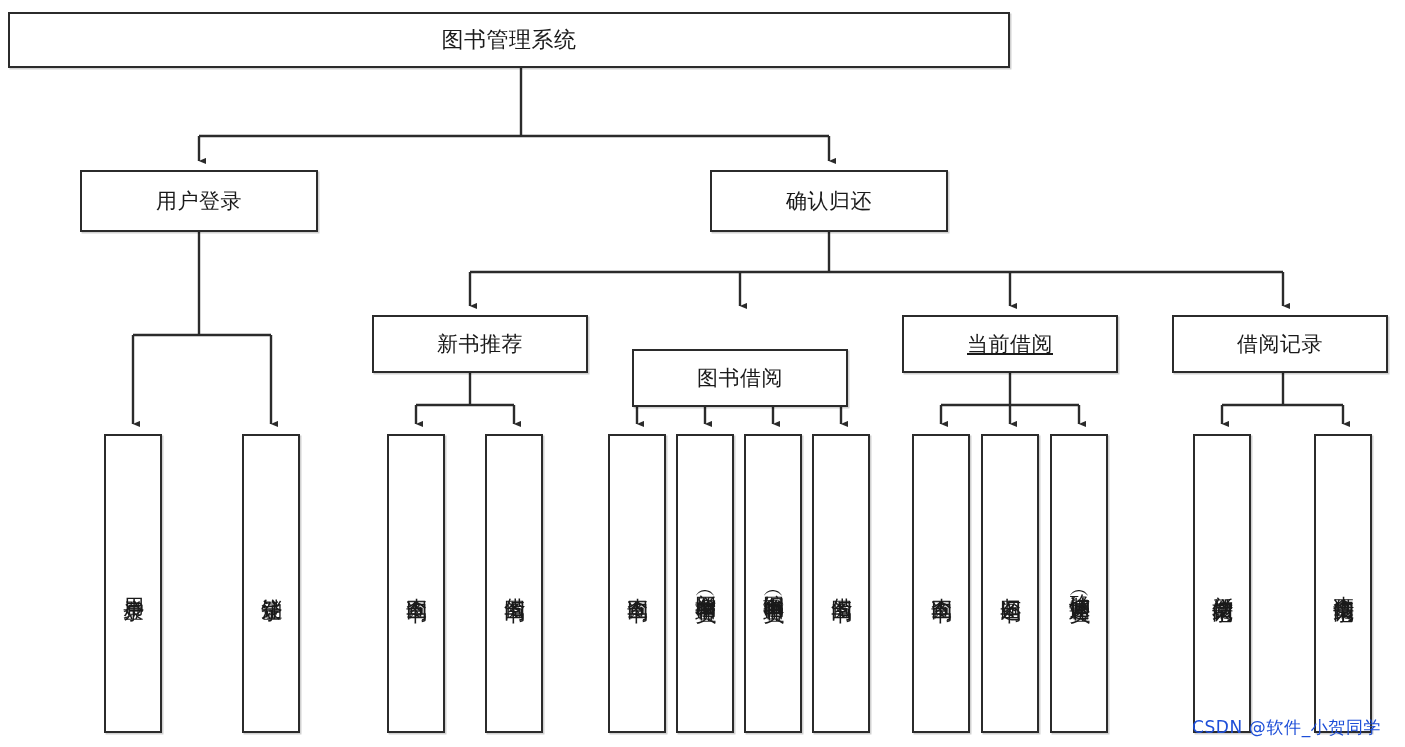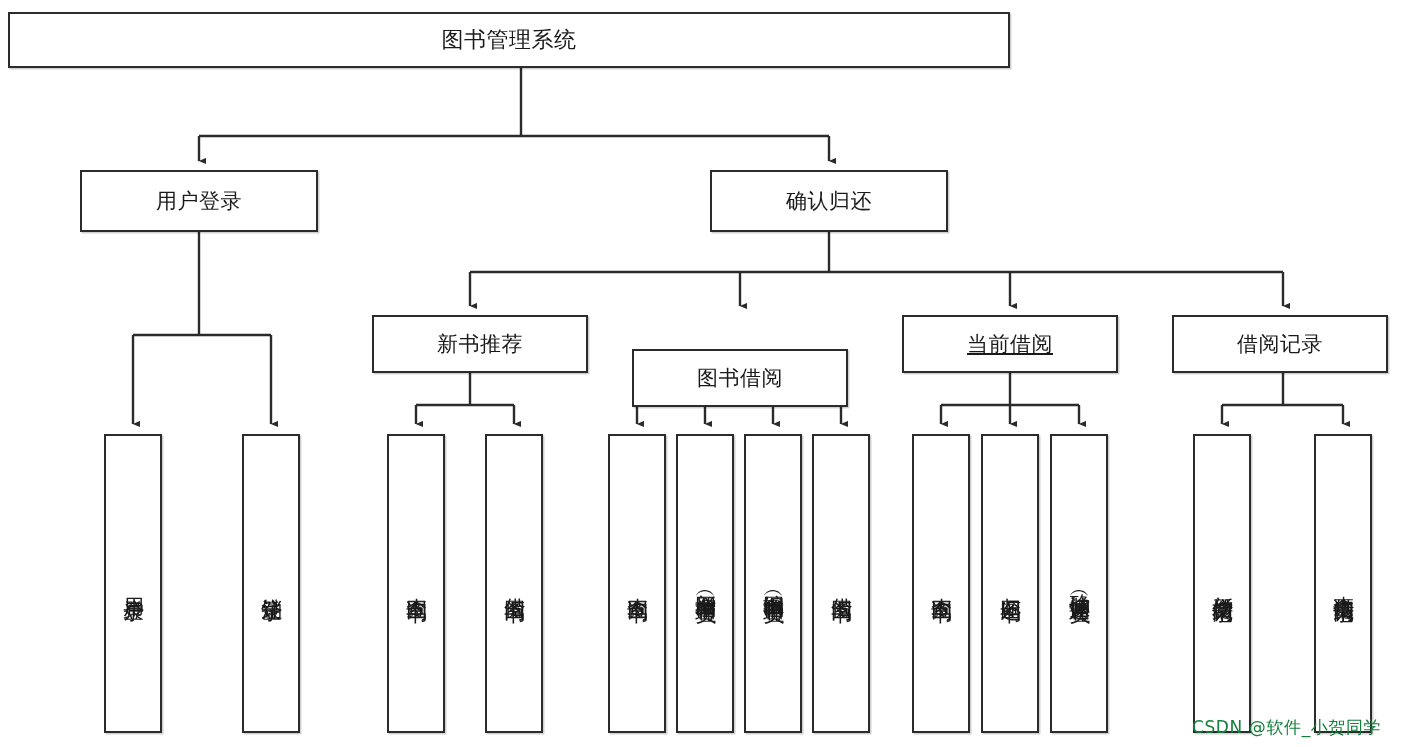--- a/index.html
+++ b/index.html
@@ -60,21 +60,21 @@
     writing-mode: vertical-rl;
     text-orientation: upright;
     font-size: 21px;
     line-height: 1.12;
     letter-spacing: 1.5px;
     white-space: nowrap;
   }
   .watermark {
     position: absolute;
     font-size: 17px;
-    color: #15803d;
+    color: #1d4ed8;
     letter-spacing: 0.6px;
     white-space: nowrap;
     user-select: none;
   }
 </style>
 </head>
 <body>
 
 <div id="diagram-root">
 

